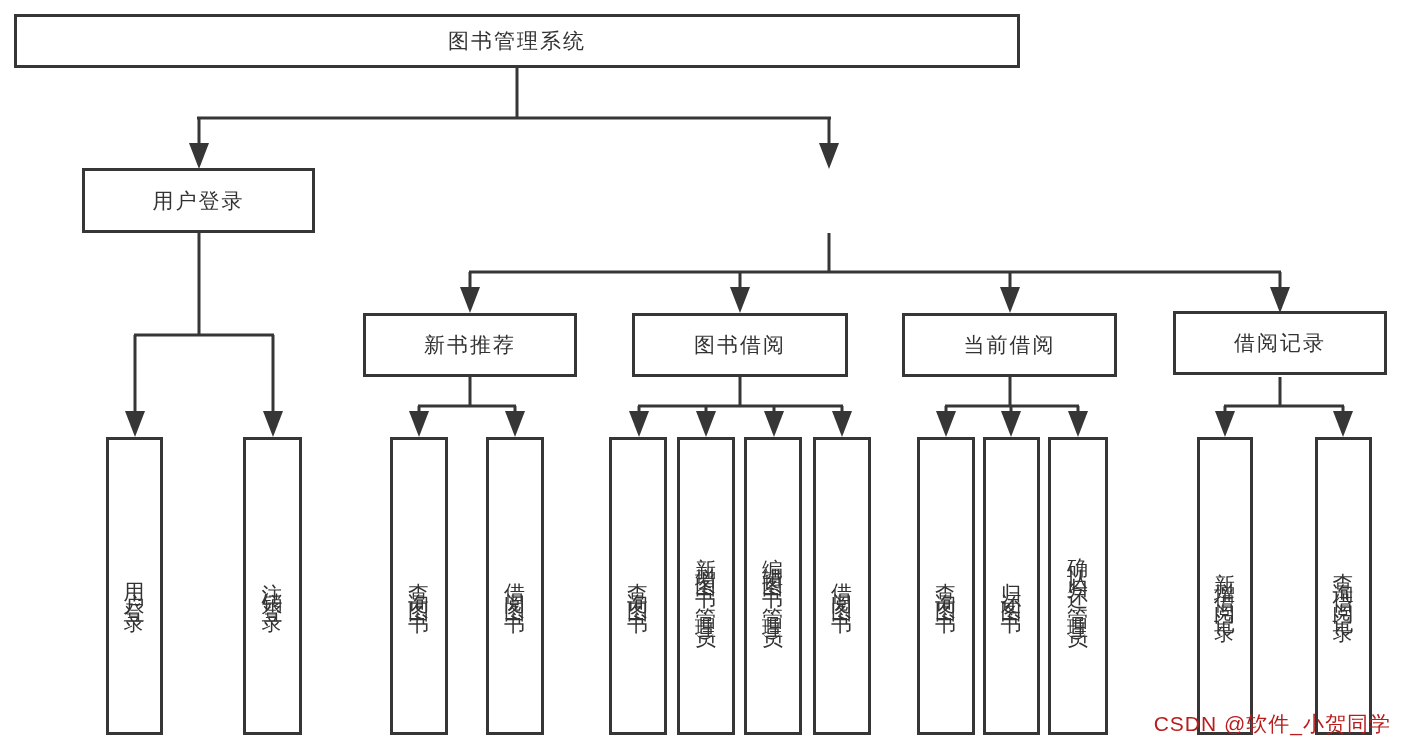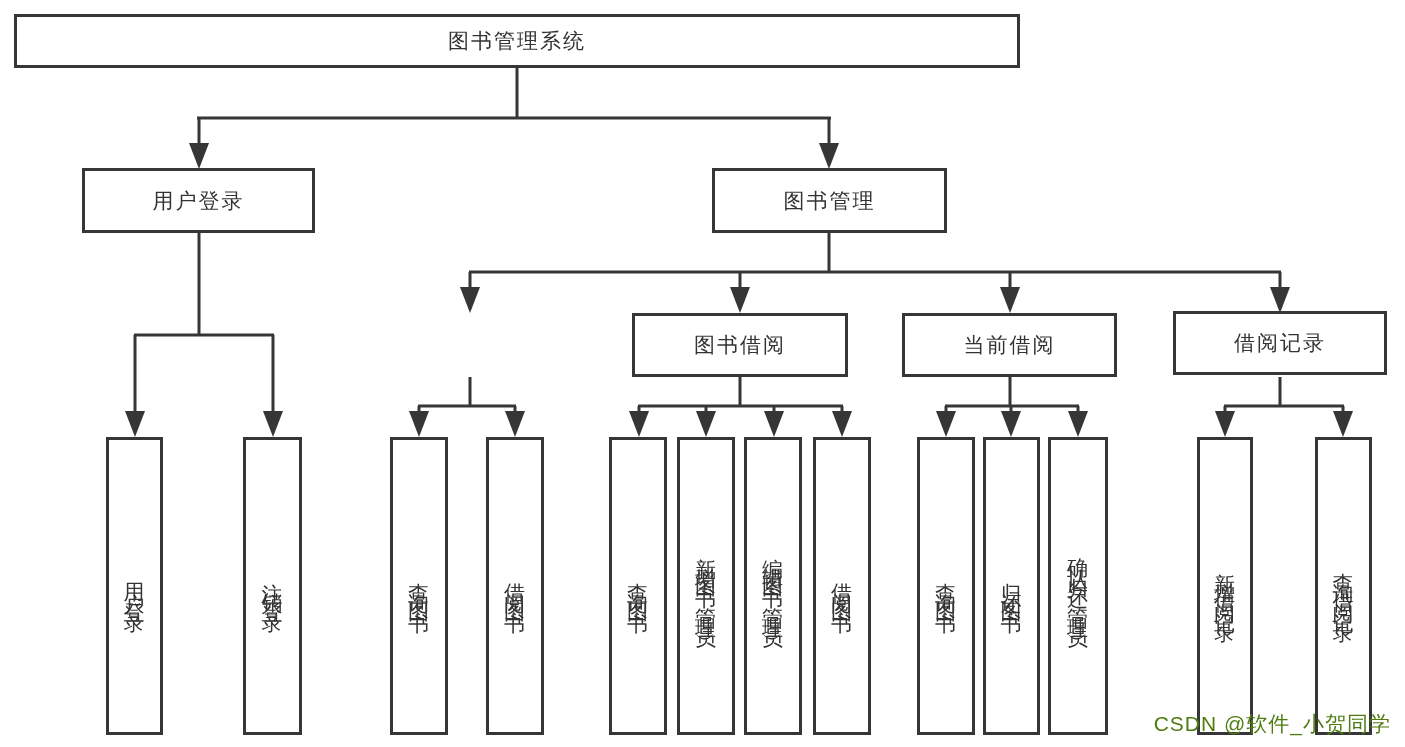--- a/index.html
+++ b/index.html
@@ -33,21 +33,21 @@
     font-size:21px;
     color:#333333;
     letter-spacing:10px;
     line-height:1;
   }
   .watermark{
     position:absolute;
     right:14px;
     bottom:6px;
     font-size:21px;
-    color:#4d7c0f;
+    color:#b91c1c;
     letter-spacing:1px;
     z-index:2;
     white-space:nowrap;
     margin-left:26px;
   }
 </style>
 </head>
 <body>
 
 <div class="canvas">
@@ -102,24 +102,24 @@
     </g>
   </svg>
 
   <div class="node" style="left:14px;top:14px;width:1006px;height:54px">
     <span class="lbl">图书管理系统</span>
   </div>
 
   <div class="node" style="left:82px;top:168px;width:233px;height:65px">
     <span class="lbl">用户登录</span>
   </div>
-  <div class="node" style="left:712px;top:168px;width:235px;height:65px">
-    <span class="lbl">图书管理</span>
+
+  <div class="node" style="left:363px;top:313px;width:214px;height:64px">
+    <span class="lbl">新书推荐</span>
   </div>
-
   <div class="node" style="left:902px;top:313px;width:215px;height:64px">
     <span class="lbl">当前借阅</span>
   </div>
   <div class="node" style="left:632px;top:313px;width:216px;height:64px">
     <span class="lbl">图书借阅</span>
   </div>
   <div class="node" style="left:1173px;top:311px;width:214px;height:64px">
     <span class="lbl">借阅记录</span>
   </div>
 

